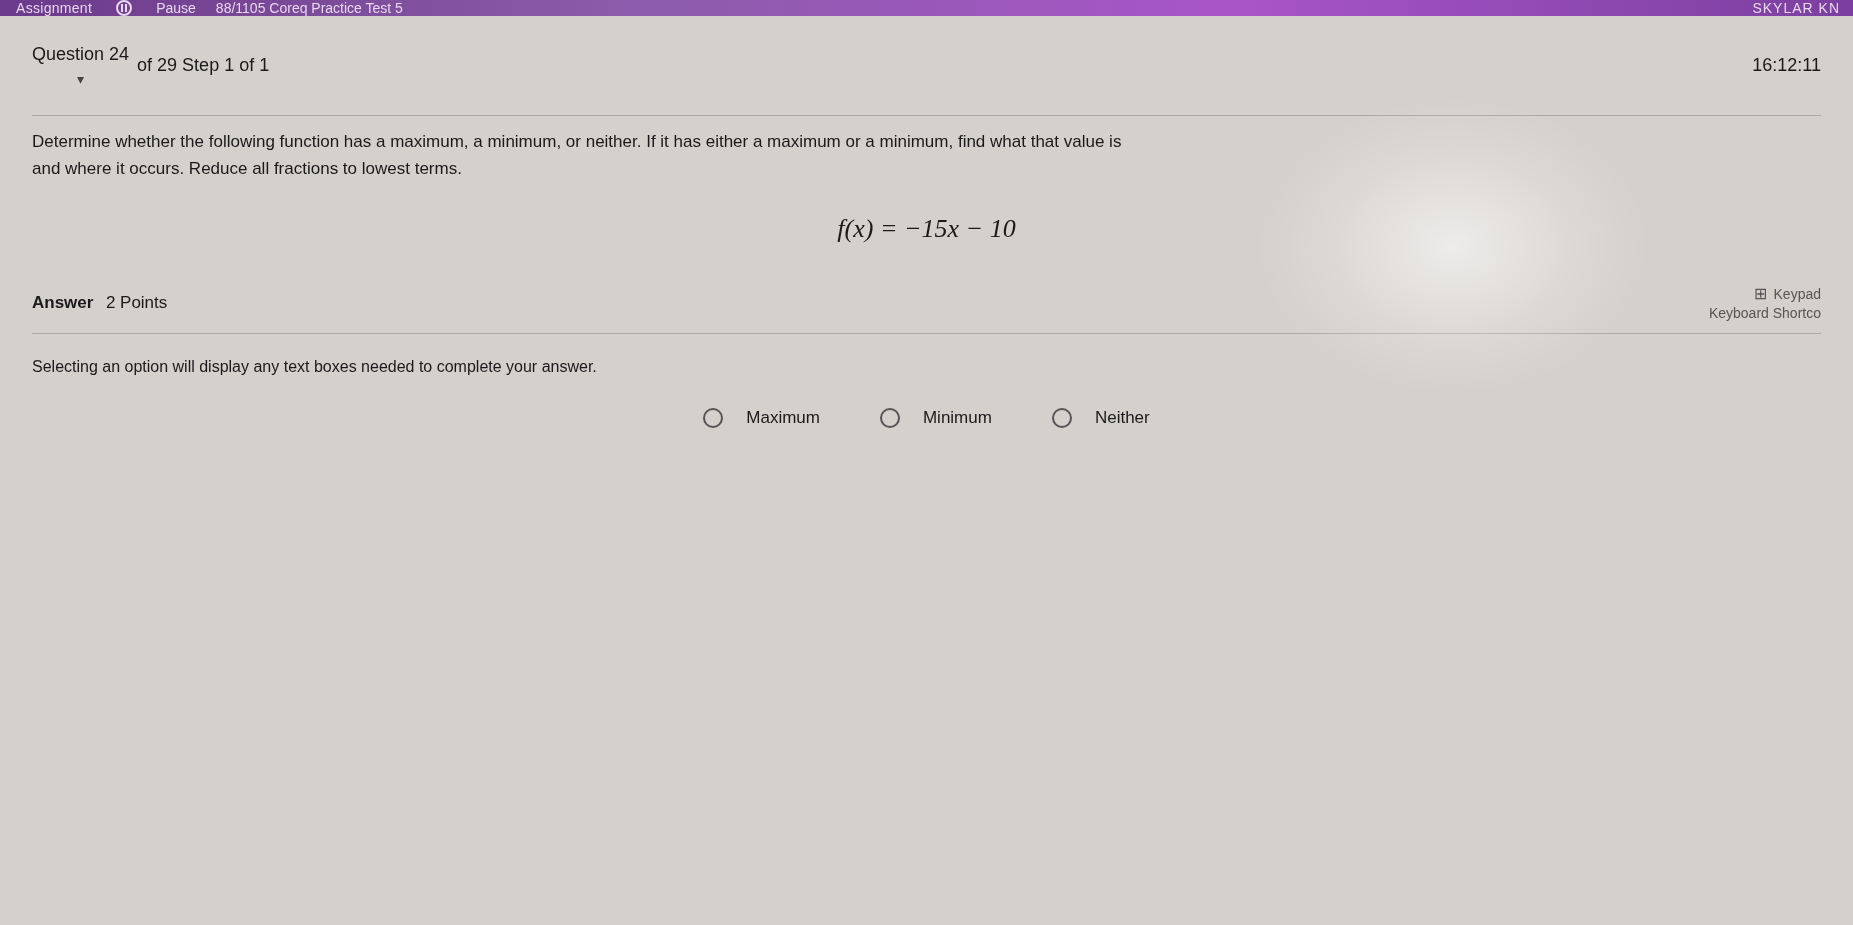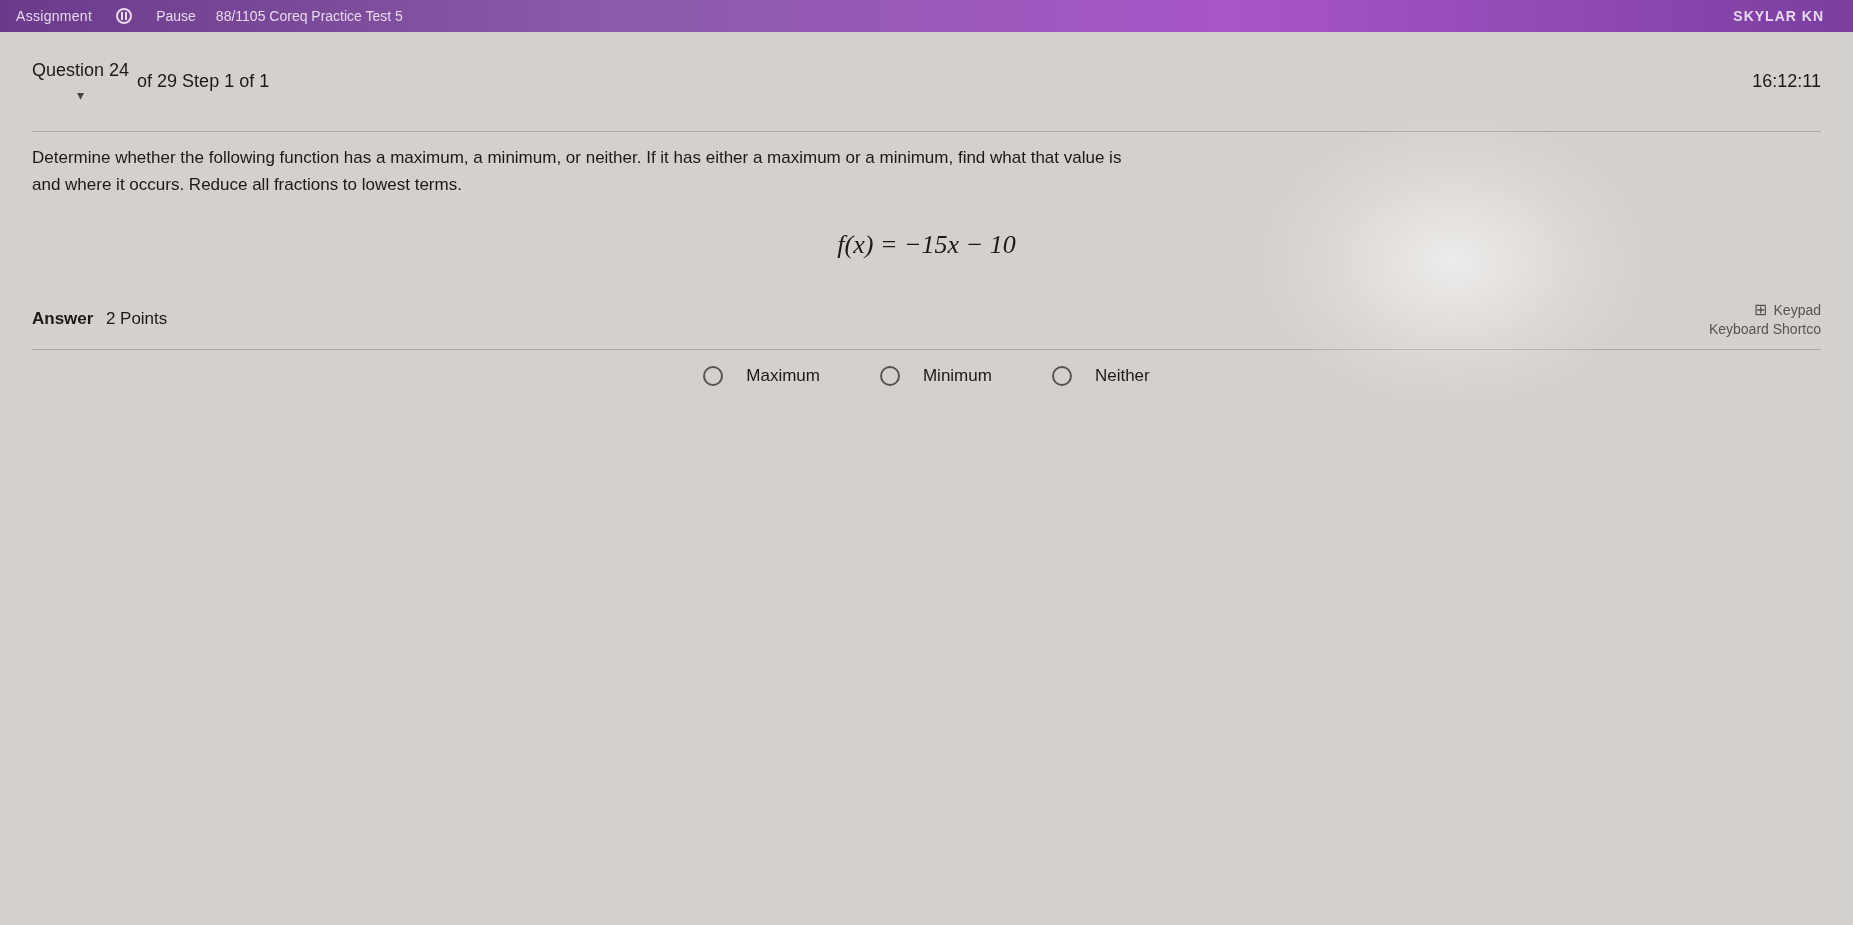--- a/index.html
+++ b/index.html
@@ -13,21 +13,21 @@
       background-color: #d4d0cc;
       width: 1853px;
       min-height: 925px;
       position: relative;
       overflow: hidden;
     }
 
     
     .header-bar {
       width: 100%;
-      height: 32px;
+      height: 16px;
       background: linear-gradient(to right, #6b3a8a, #8b5caa, #a855c8, #7b3fa0);
       display: flex;
       align-items: center;
       padding: 0 16px;
       position: relative;
     }
 
     .header-assignment {
       color: #e8d8f0;
       font-size: 14px;
@@ -67,24 +67,24 @@
     }
 
     .header-test-name {
       color: #e8d8f0;
       font-size: 14px;
       margin-left: 20px;
     }
 
     .header-user {
       position: absolute;
-      right: 29px;
+      right: 13px;
       color: #e8d8f0;
       font-size: 14px;
-      font-weight: 700;
+      font-weight: 400;
       letter-spacing: 1px;
     }
 
     
     .main-content {
       padding: 28px 32px 20px 32px;
       position: relative;
     }
 
     
@@ -313,20 +313,21 @@
         <div class="keypad-btn">
           <span class="keypad-icon">⊞</span>
           <span>Keypad</span>
         </div>
         <span class="keyboard-shortcut">Keyboard Shortco</span>
       </div>
     </div>
 
     <div class="divider-line"></div>
 
+    <p class="selecting-hint">Selecting an option will display any text boxes needed to complete your answer.</p>
 
     <div class="radio-options">
       <label class="radio-option">
         <div class="radio-circle"></div>
         <span>Maximum</span>
       </label>
 
       <label class="radio-option">
         <div class="radio-circle"></div>
         <span>Minimum</span>

